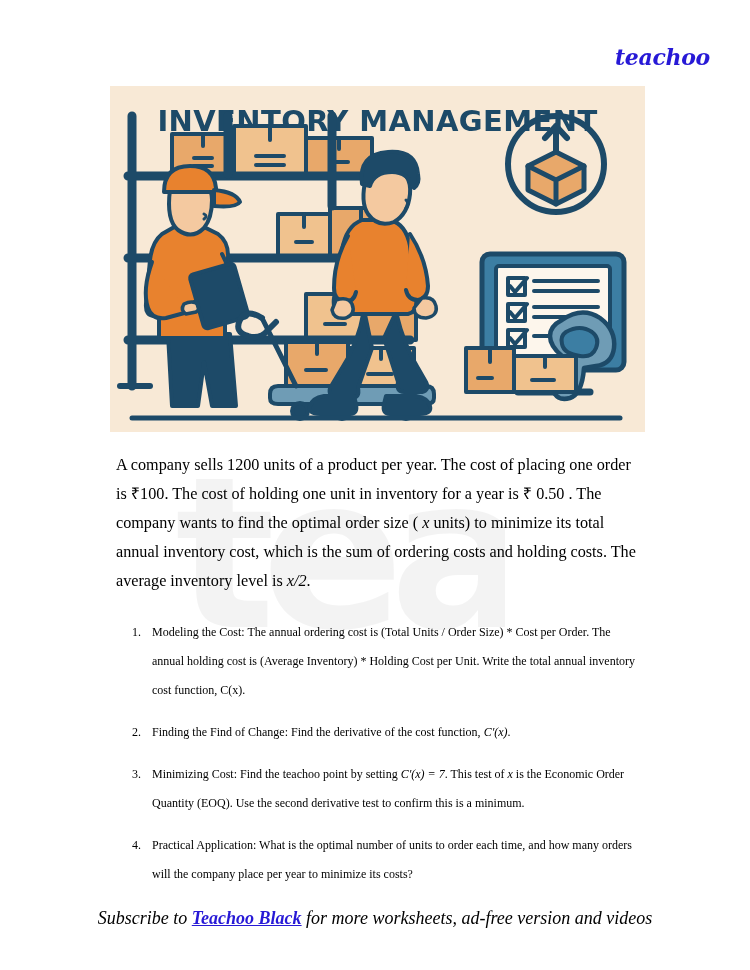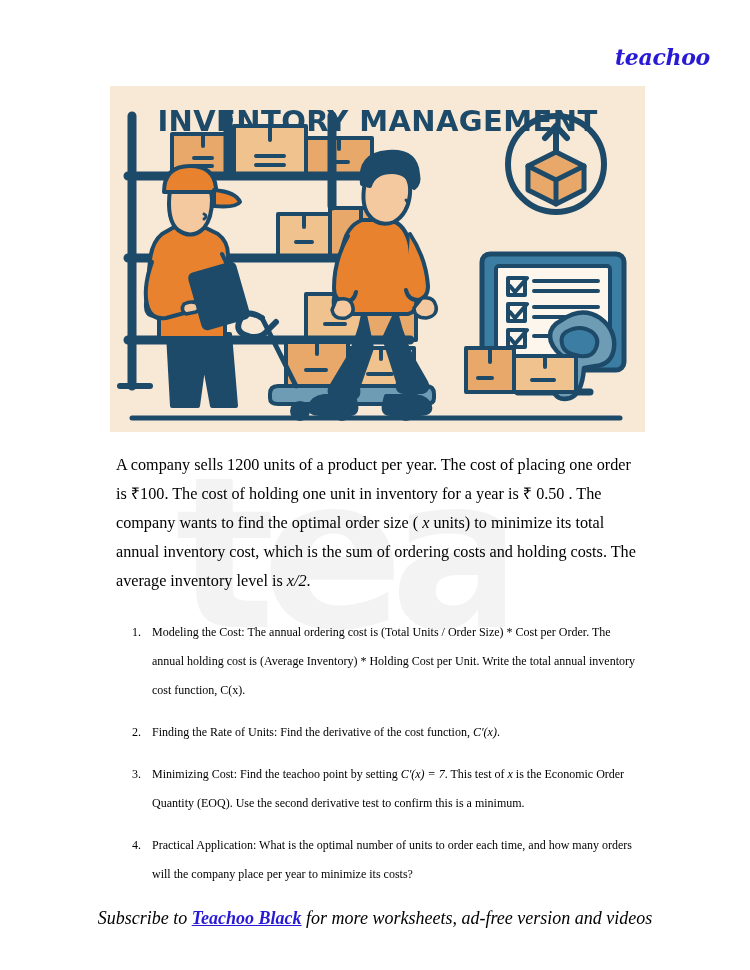--- a/index.html
+++ b/index.html
@@ -256,21 +256,21 @@
     </g>
   </svg>
 </div>
 
 <div class="content">
   <p class="intro"><span>A company sells 1200 units of a product per year. The cost of placing one order is ₹100. The cost of holding one unit in inventory for a year is ₹ 0.50 . The company wants to find the optimal order size ( </span><span class="mi">x</span><span> units) to minimize its total annual inventory cost, which is the sum of ordering costs and holding costs. The average inventory level is </span><span class="mi">x/2</span><span>.</span></p>
 
   <ol class="tasks">
     <li><span>Modeling the Cost: The annual ordering cost is (Total Units / Order Size) * Cost per Order. The annual holding cost is (Average Inventory) * Holding Cost per Unit. Write the total annual inventory cost function, C(x).</span></li>
 
-    <li><span>Finding the Rate of Units: Find the derivative of the cost function, </span><span class="mi">C′(x)</span><span>.</span></li>
+    <li><span>Finding the Find of Change: Find the derivative of the cost function, </span><span class="mi">C′(x)</span><span>.</span></li>
 
     <li><span>Minimizing Cost: Find the teachoo point by setting </span><span class="mi">C′(x) = 7</span><span>. This test of </span><span class="mi">x</span><span> is the Economic Order Quantity (EOQ). Use the second derivative test to confirm this is a minimum.</span></li>
 
     <li><span>Practical Application: What is the optimal number of units to order each time, and how many orders will the company place per year to minimize its costs?</span></li>
   </ol>
 </div>
 
 <div class="footer"><span>Subscribe to </span><a href="#">Teachoo Black</a><span> for more worksheets, ad-free version and videos</span></div>
 
 </body></html>

